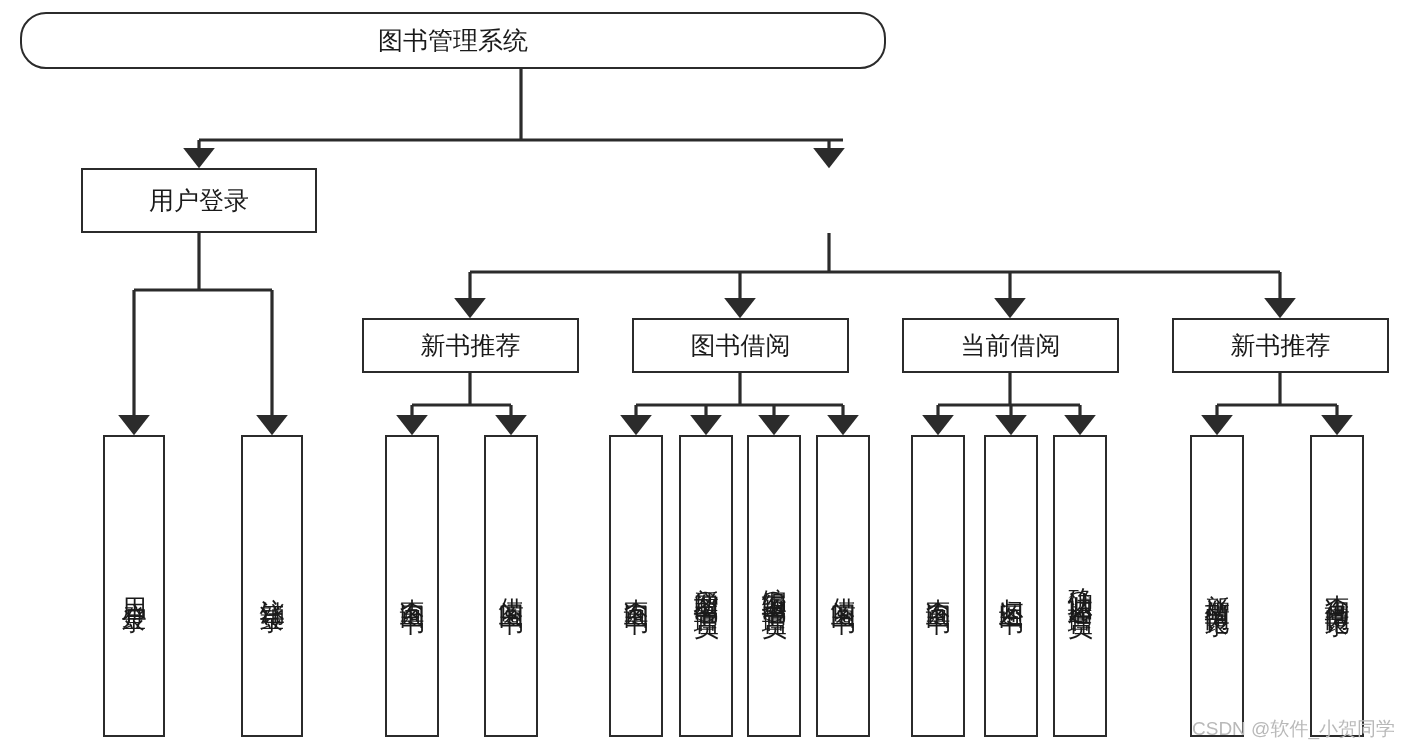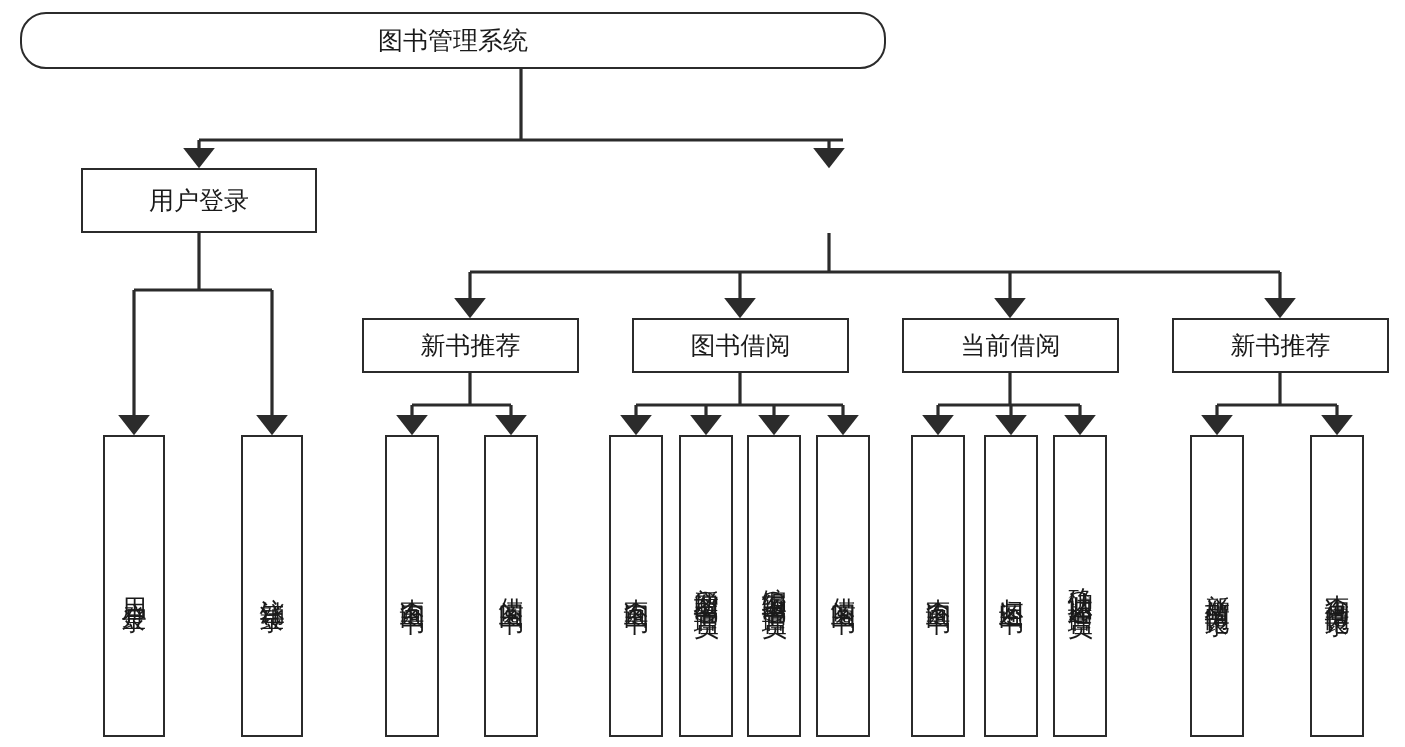--- a/index.html
+++ b/index.html
@@ -188,14 +188,15 @@
   </div>
 
   <div class="node v" style="left:1190px; top:435px; width:54px; height:302px;">
     <span class="vtext">新增借阅记录</span>
   </div>
 
   <div class="node v" style="left:1310px; top:435px; width:54px; height:302px;">
     <span class="vtext">查询借阅记录</span>
   </div>
 
+  <div class="watermark" style="left:1192px; top:716px;">CSDN @软件_小贺同学</div>
 
 </div>
 
 </body></html>

